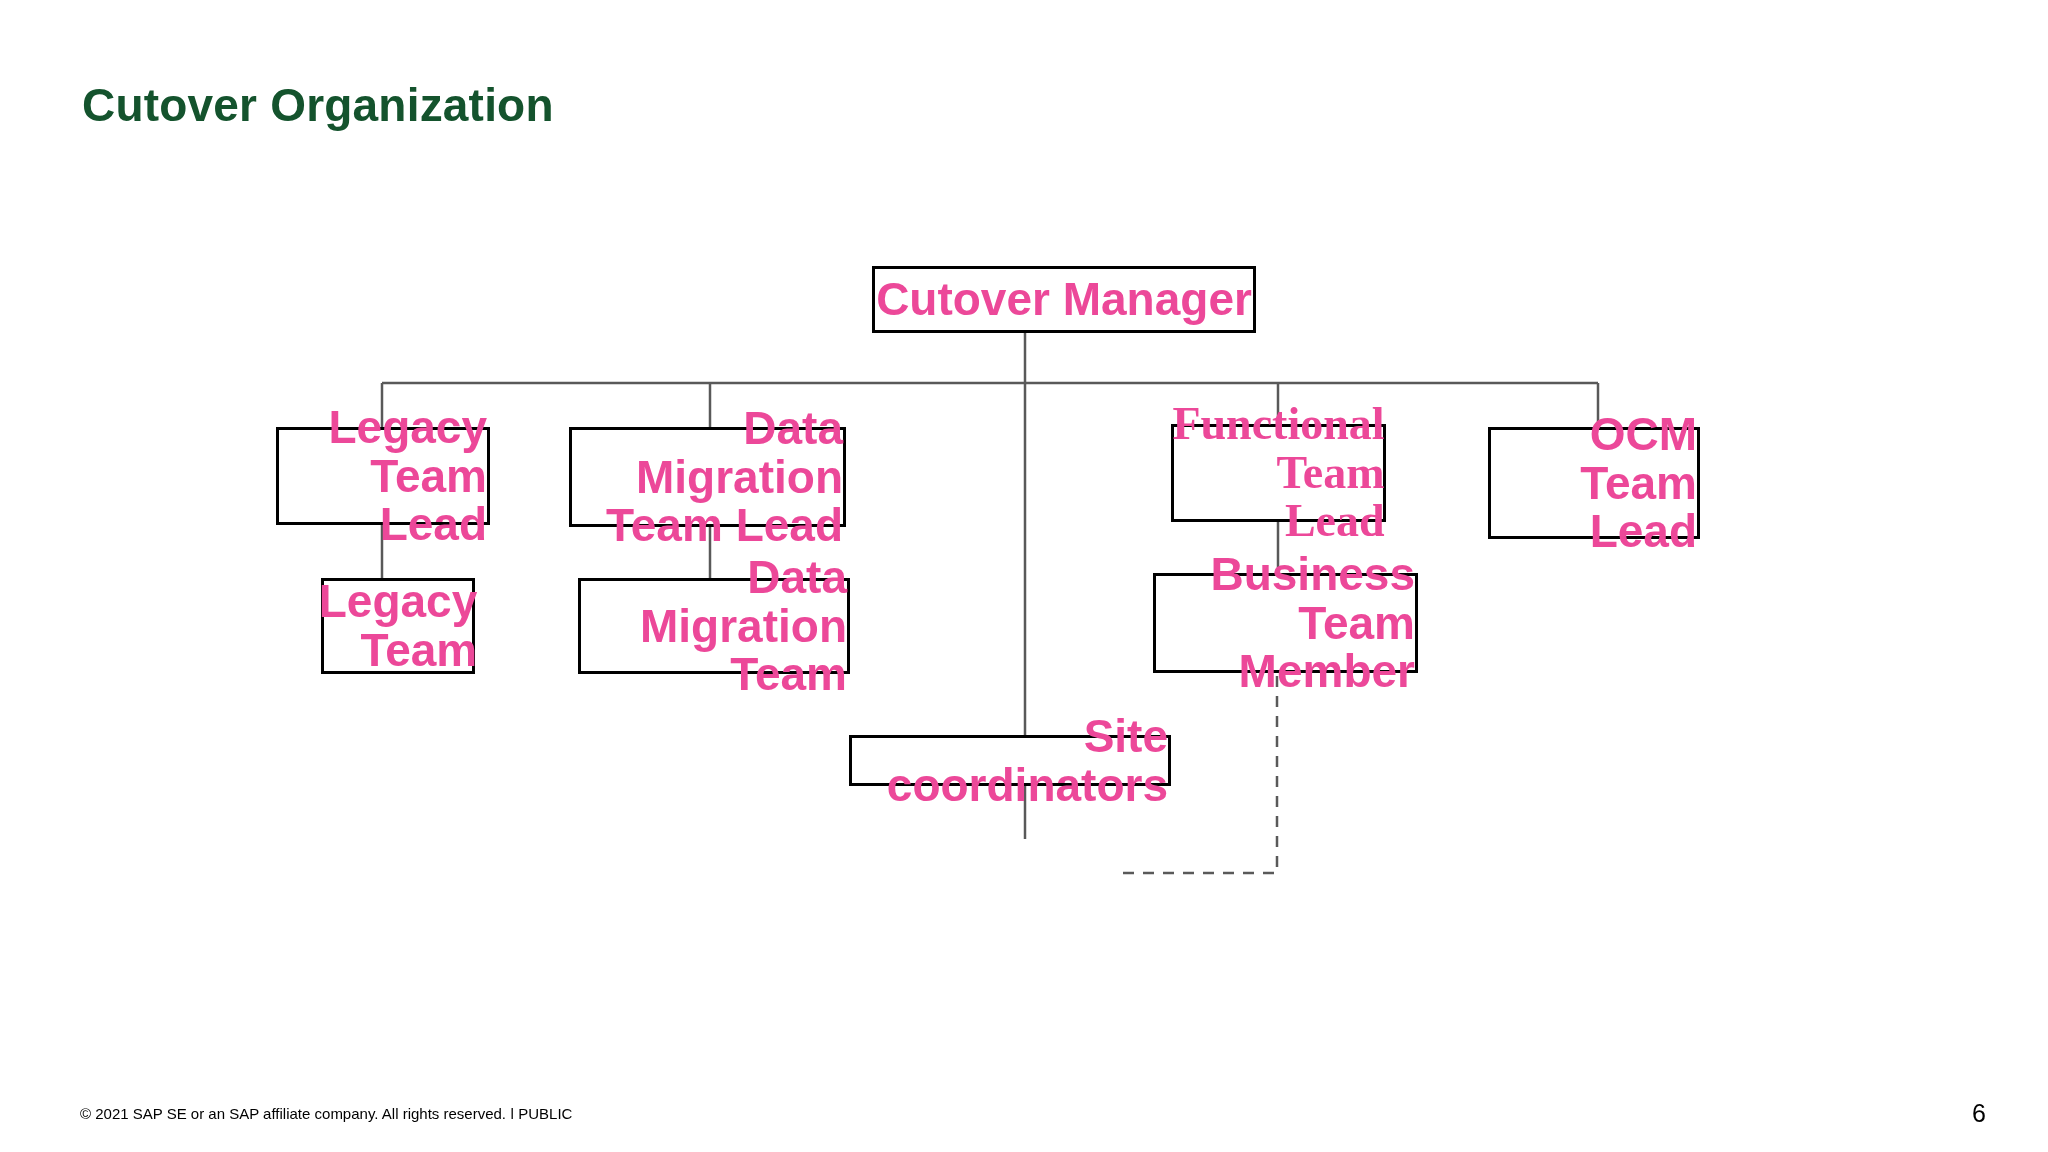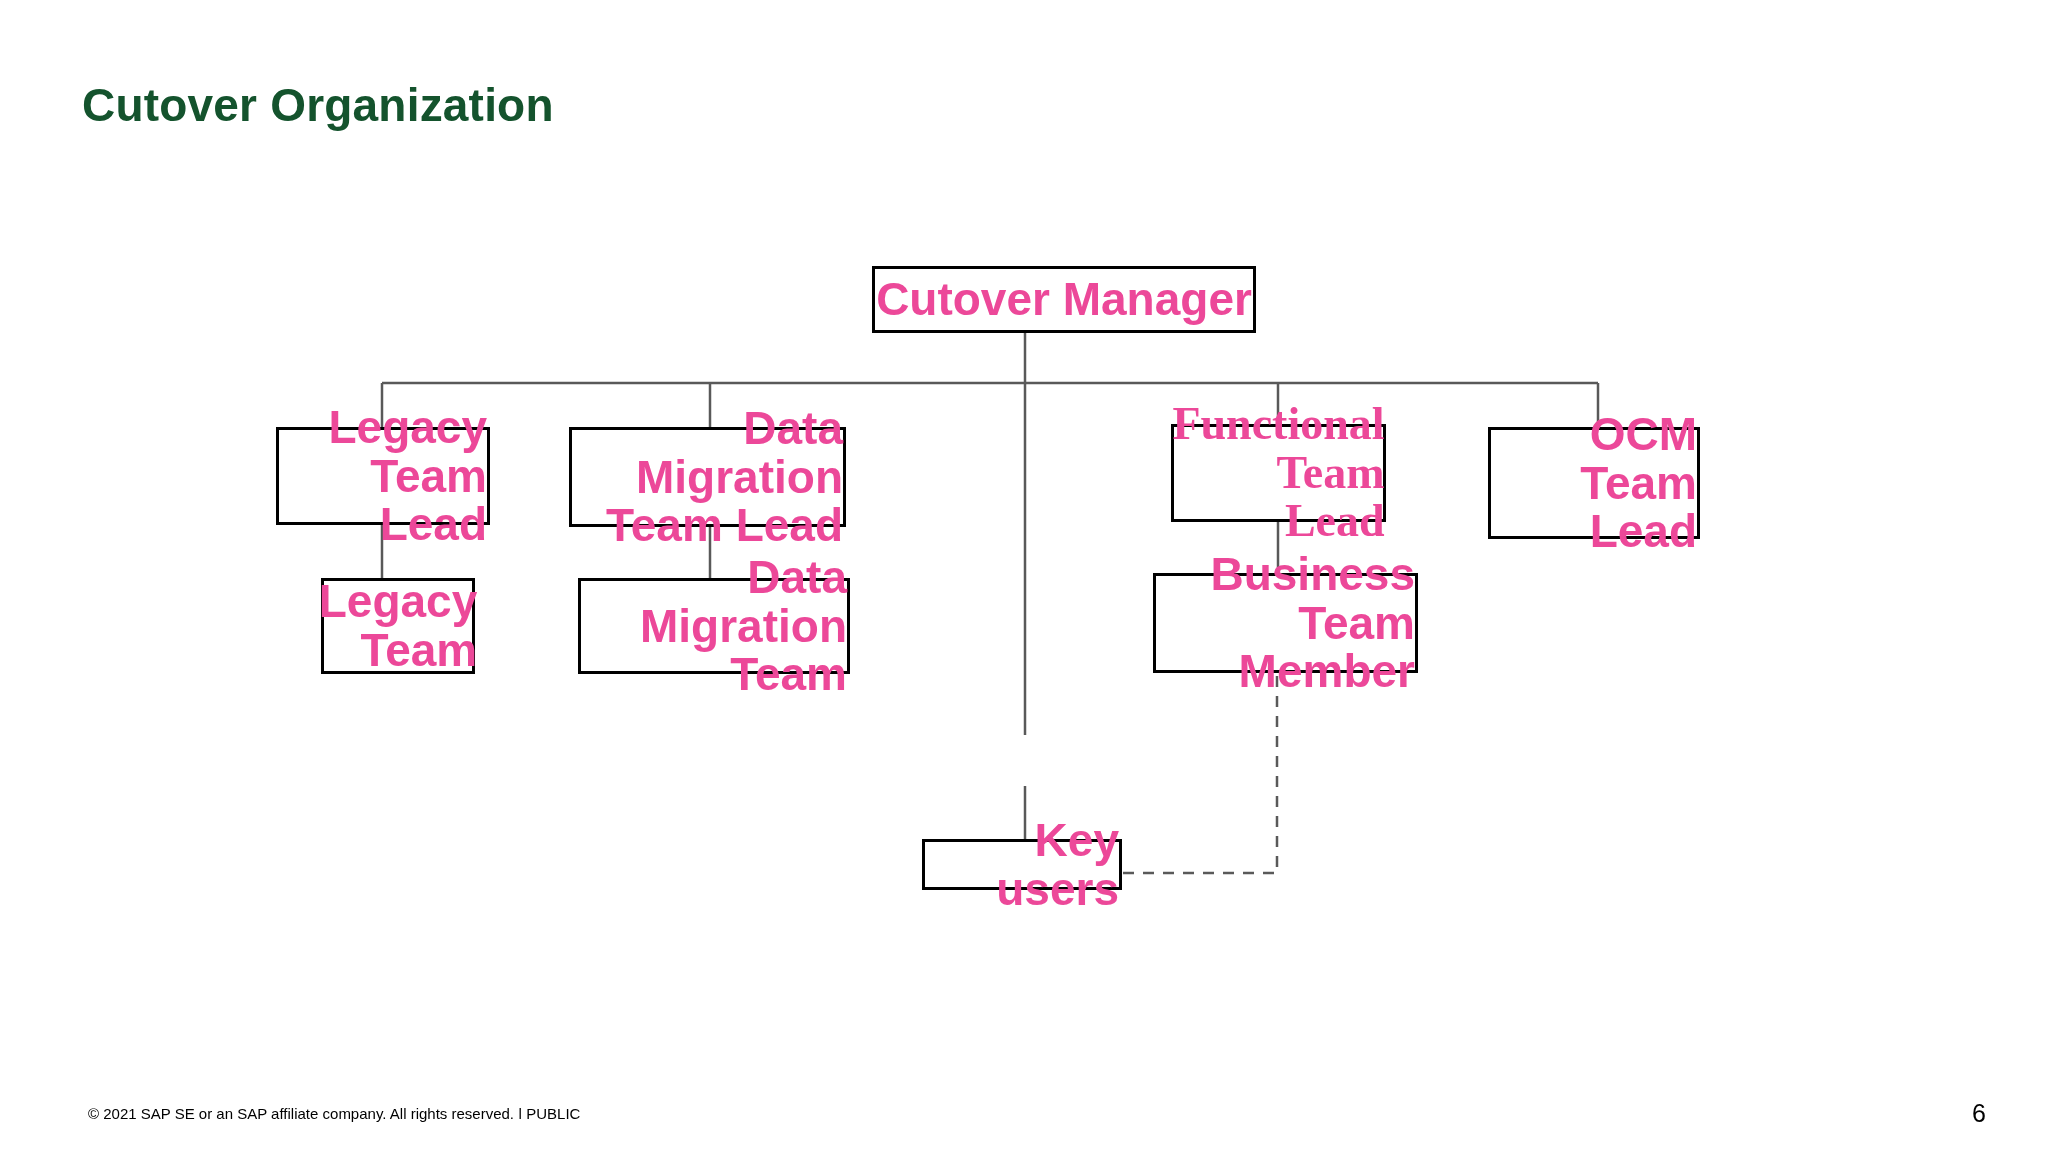--- a/index.html
+++ b/index.html
@@ -61,21 +61,21 @@
     white-space: nowrap;
   }
   .node .label {
     display: block;
     white-space: pre-line;
   }
 
   
   #footer-text {
     position: absolute;
-    left: 88px;
+    left: 80px;
     top: 1113px;
     transform: translateY(-50%);
     font-size: 15px;
     color: #000000;
     white-space: nowrap;
   }
   #page-number {
     position: absolute;
     right: 62px;
     top: 1113px;
@@ -152,24 +152,24 @@
     <div class="node" style="left:578px;  top:578px; width:272px;  height:96px;">
       <span class="label">Data Migration
 Team</span>
     </div>
 
     <div class="node" style="left:1153px; top:573px; width:265px;  height:100px;">
       <span class="label">Business
 Team Member</span>
     </div>
 
+    <div class="node" style="left:849px;  top:735px; width:322px;  height:51px;">
+      <span class="label">Site coordinators</span>
+    </div>
 
-    <div class="node" style="left:922px;  top:839px; width:200px;  height:51px;">
-      <span class="label">Key users</span>
-    </div>
 
   </div>
 
   <div id="footer-text">© 2021 SAP SE or an SAP affiliate company. All rights reserved.  ǀ  PUBLIC</div>
 
   <div id="page-number">6</div>
 
 </div>
 
 </body></html>

